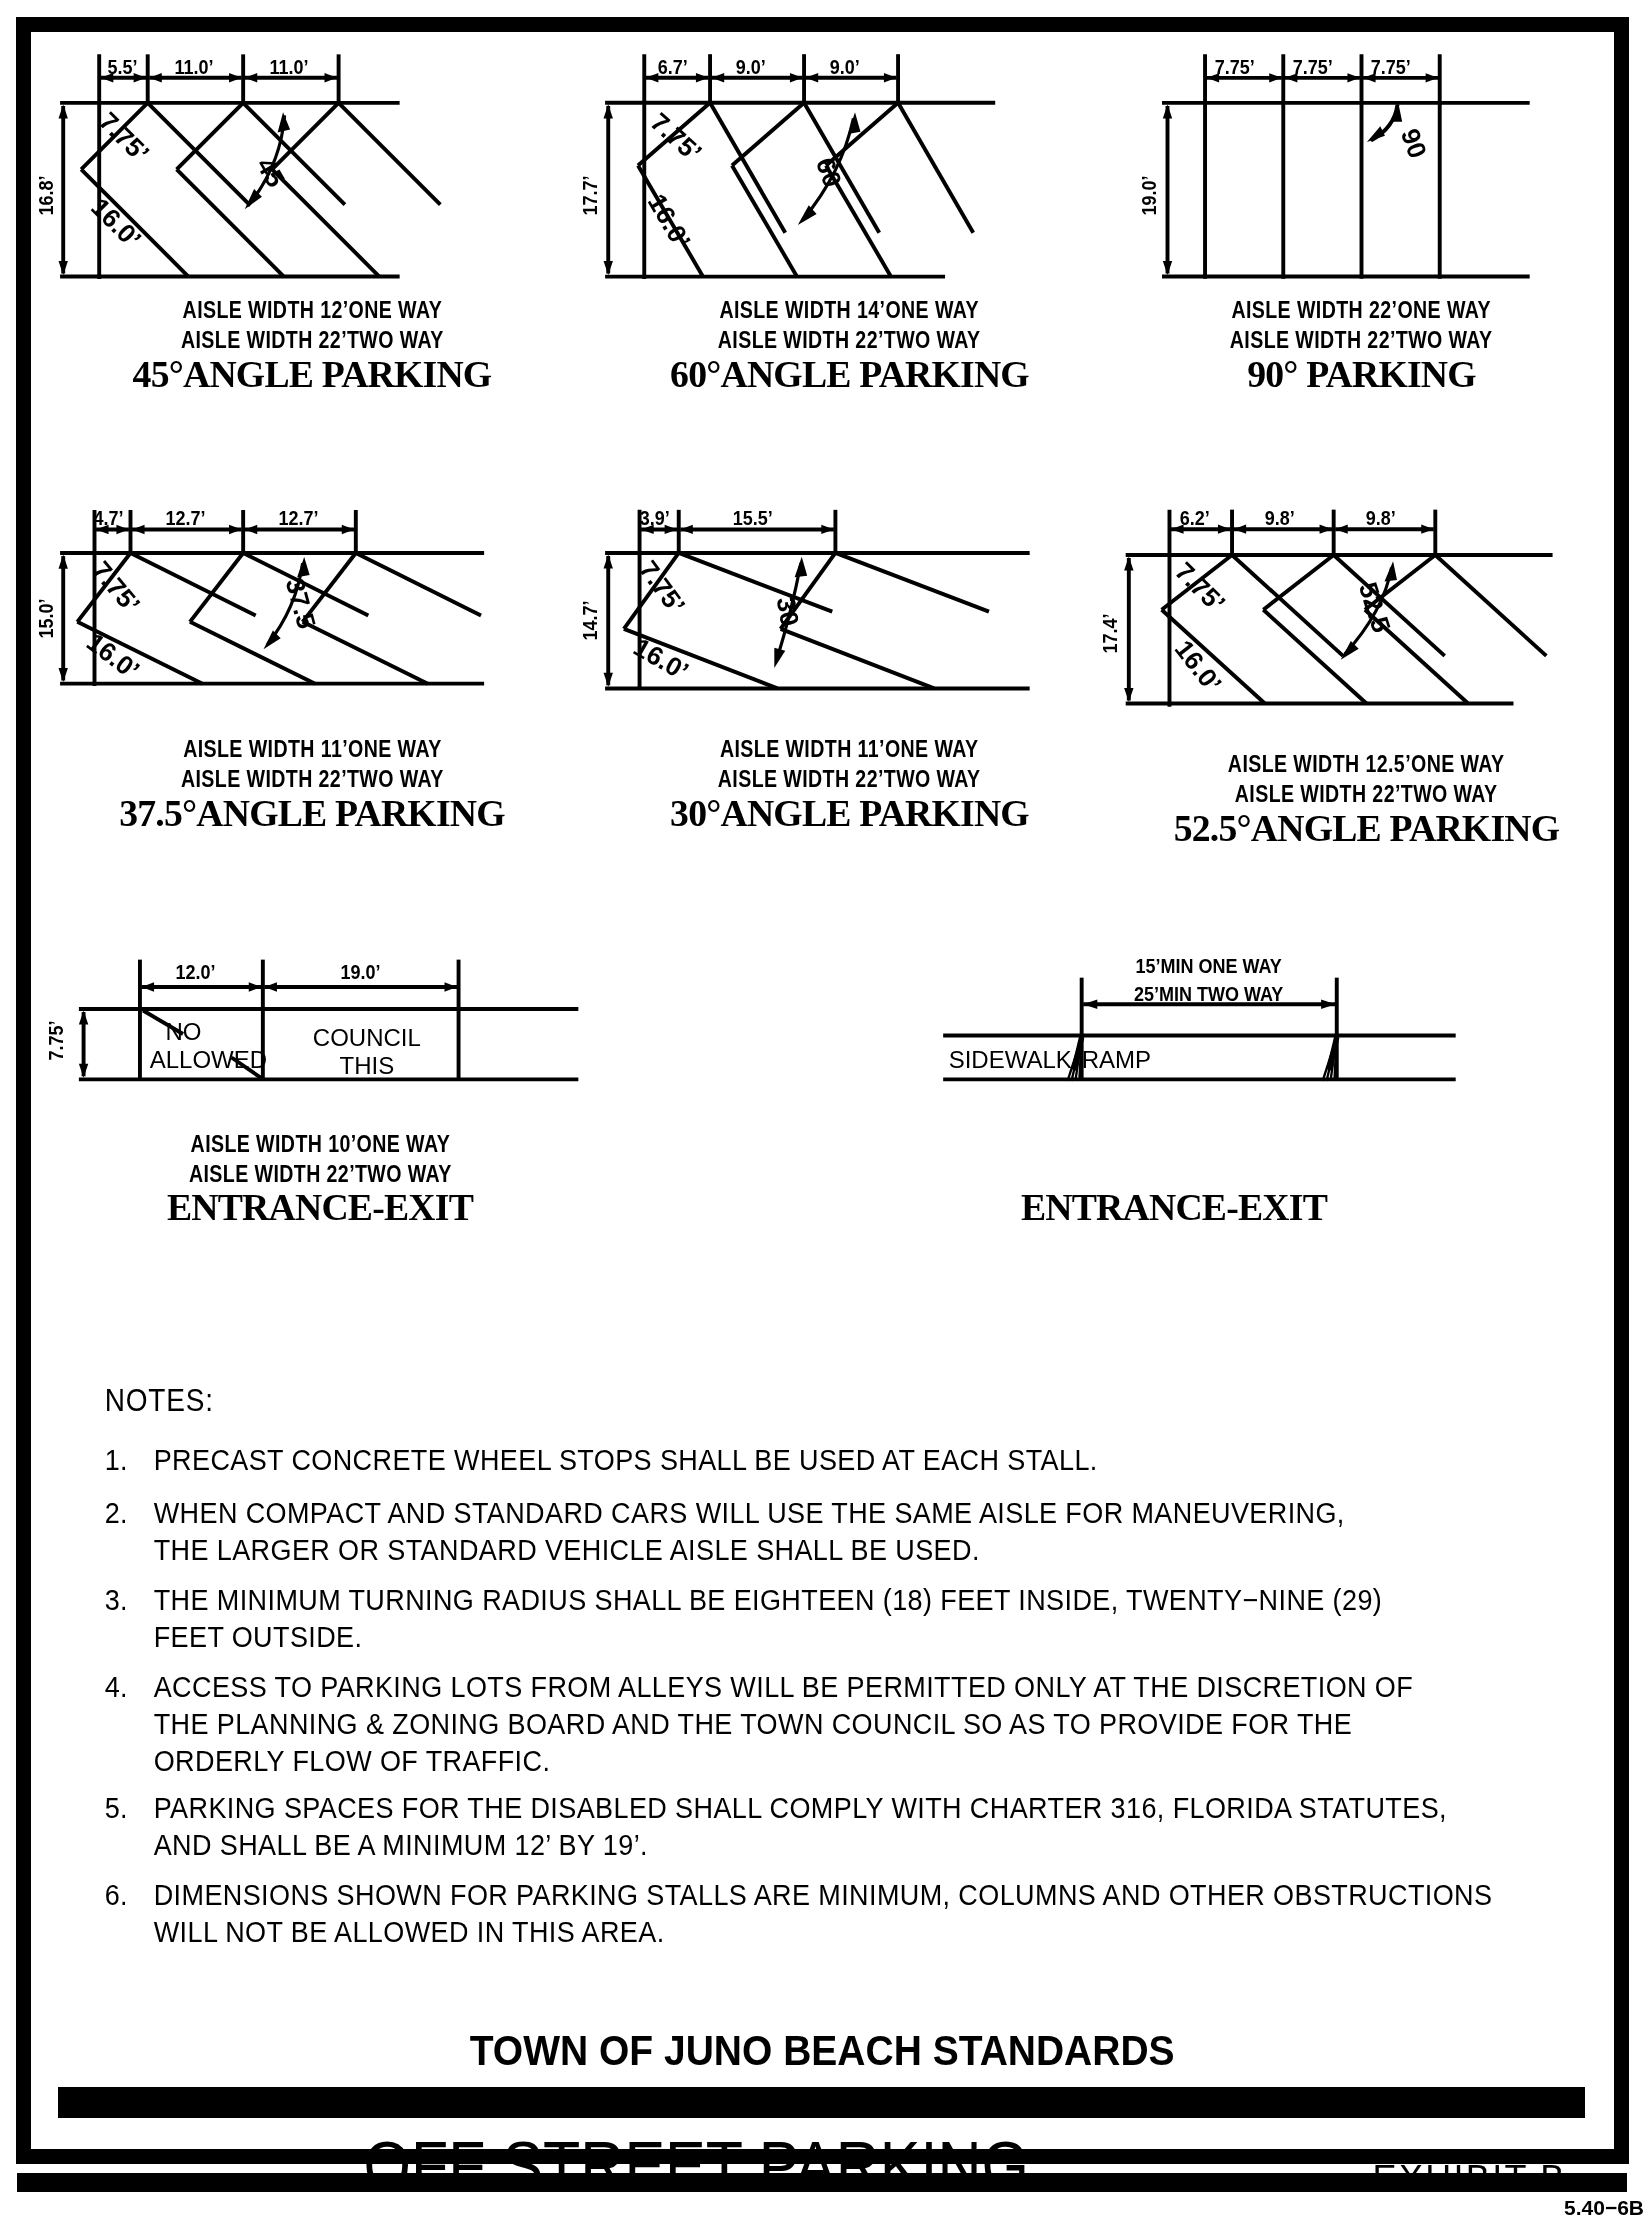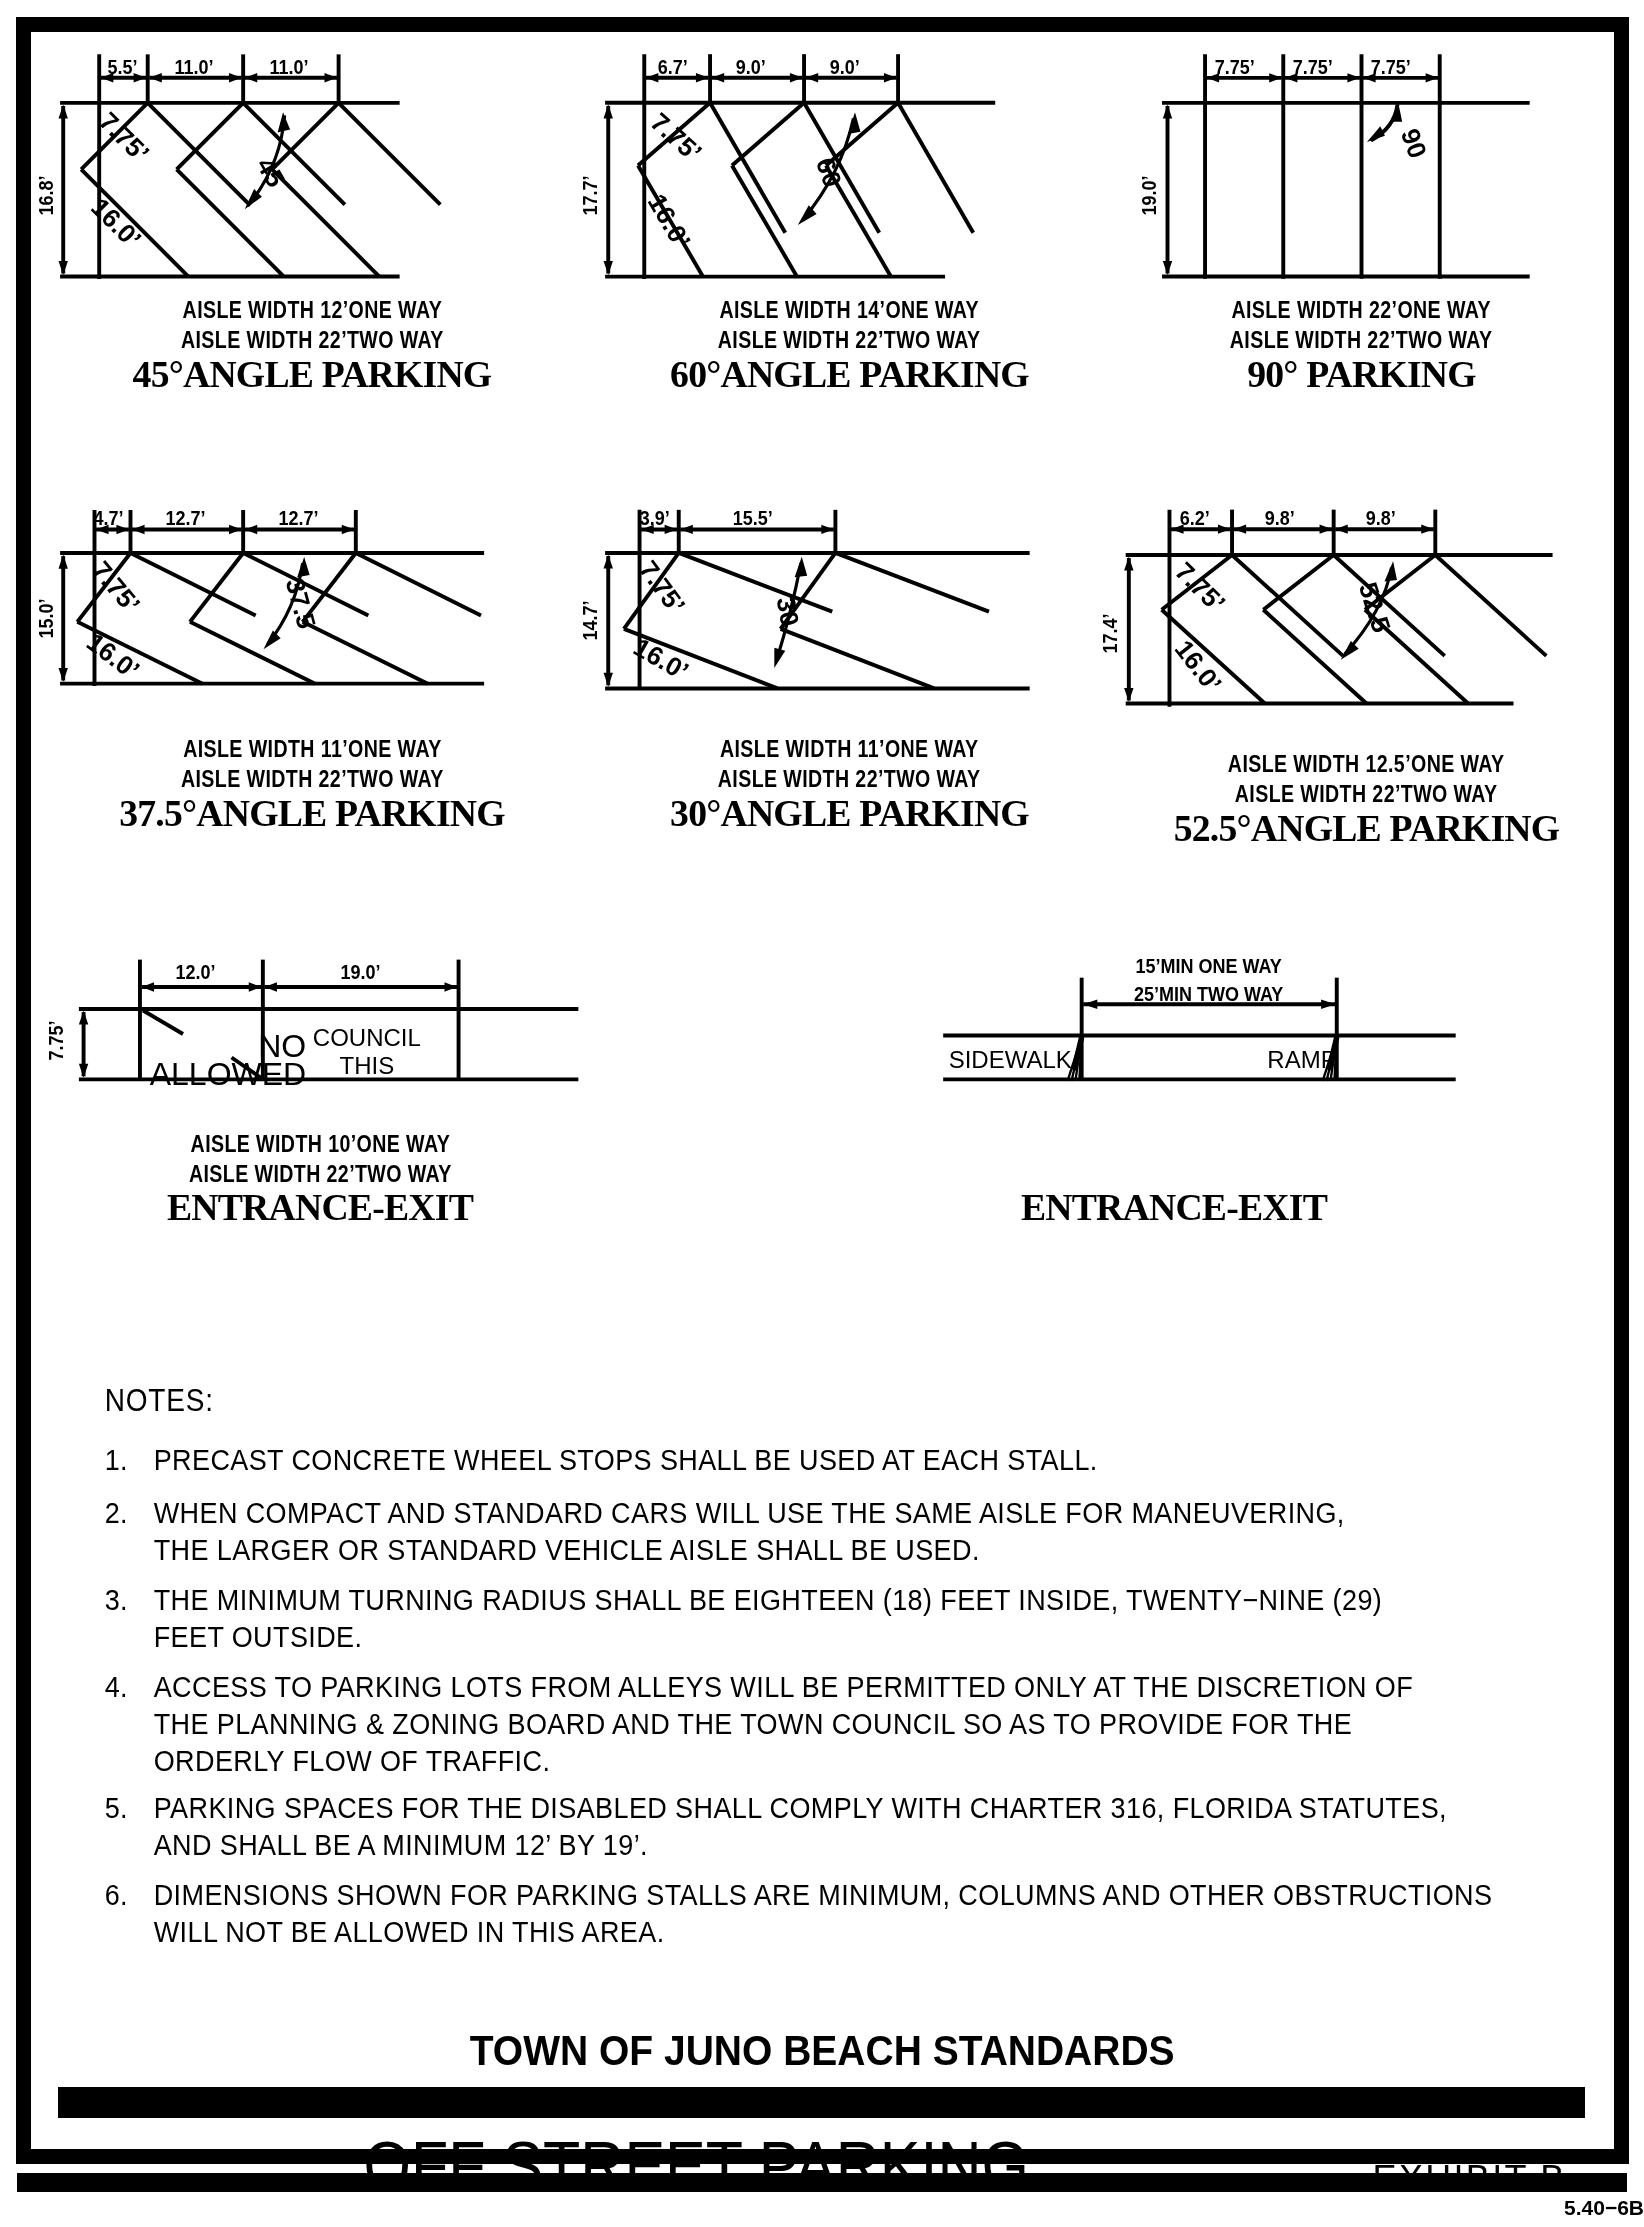--- a/index.html
+++ b/index.html
@@ -510,21 +510,21 @@
         <polygon points="275,70 259,64 259,76"></polygon>
         <polygon points="279,70 295,64 295,76"></polygon>
         <polygon points="525,70 509,64 509,76"></polygon>
         <polygon points="48,100 42,118 54,118"></polygon>
         <polygon points="48,186 42,168 54,168"></polygon>
       </g>
     </svg>
     <div class="blk dimtxt" style="left:-9.4px; top:98px; transform:rotate(-90deg) scaleY(1.15);">7.75’</div>
     <div class="blk dimtxt" style="left:129px; top:30px;">12.0’</div>
     <div class="blk dimtxt" style="left:294px; top:30px;">19.0’</div>
-    <div class="blk cadtxt" style="left:119px; top:100px; text-align:right; line-height:28px; font-size:32px;">
+    <div class="blk cadtxt" style="left:119px; top:86px; text-align:left; line-height:28px; font-size:24px;">
       <div>NO</div>
       <div style="margin-left:-15.7px;">ALLOWED</div>
     </div>
     <div class="blk cadtxt" style="left:258px; top:92px; width:125px; text-align:center; line-height:28px; font-size:24px;">
       <div>COUNCIL</div>
       <div>THIS</div>
     </div>
 
     <div class="blk aisle" style="left:0; top:196px; width:548px;">
       <div>AISLE WIDTH  10’ONE WAY</div>
@@ -560,21 +560,21 @@
       <g fill="#000">
         <polygon points="284,92 302,86 302,98"></polygon>
         <polygon points="606,92 588,86 588,98"></polygon>
       </g>
     </svg>
     <div class="blk dimtxt" style="left:219px; top:25px; width:258px; text-align:center; line-height:23.5px;">
       <div>15’MIN  ONE  WAY</div>
       <div>25’MIN  TWO  WAY</div>
     </div>
     <div class="blk cadtxt" style="left:88px; top:114px; font-size:24px;">SIDEWALK</div>
-    <div class="blk cadtxt" style="left:221px; top:114px; width:255px; text-align:right; font-size:24px;">RAMP</div>
+    <div class="blk cadtxt" style="left:221px; top:114px; width:255px; text-align:left; font-size:24px;">RAMP</div>
 
     <div class="blk hdg" style="left:0; top:254px; width:626px;">ENTRANCE-EXIT</div>
   </div>
 
 
   <div id="notes-label">NOTES:</div>
   <div id="notes-list">
         <div class="note">
           <div class="num">1.</div>
           <div class="body">

